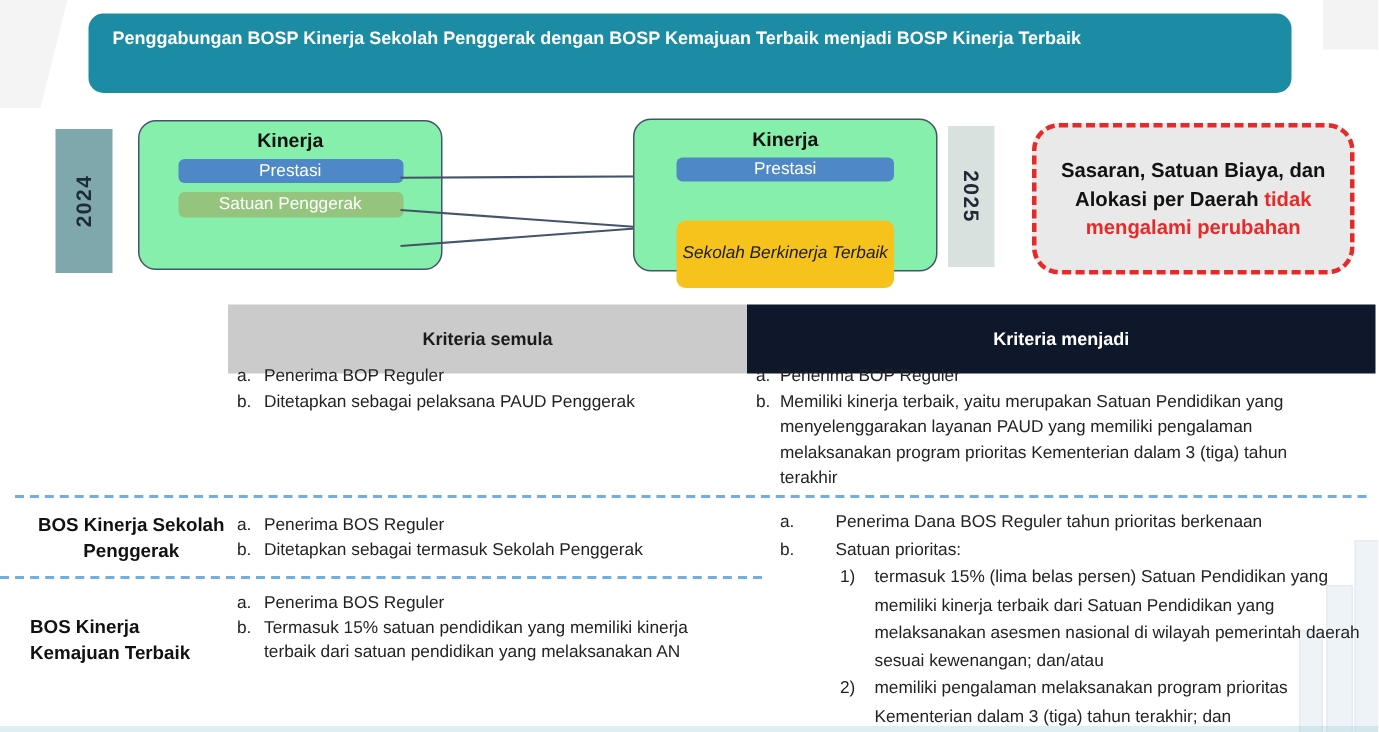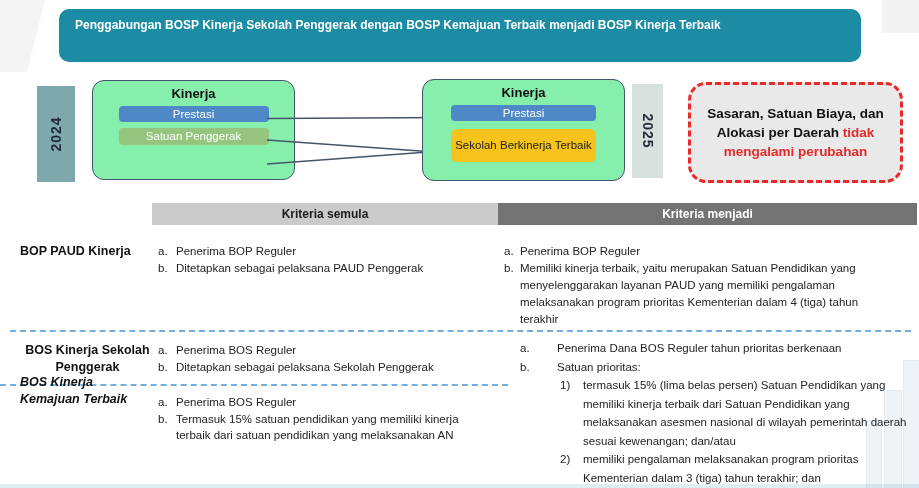--- a/index.html
+++ b/index.html
@@ -39,42 +39,42 @@
   .kbox-left{left:92px;top:80px;width:203px;height:100px;}
   .kbox-right{left:422px;top:79px;width:203px;height:102px;}
   .kbox-title{text-align:center;font-size:13px;font-weight:700;color:#111;margin:0 0 5px 0;}
   .pill{
     margin:0 auto;border-radius:4px;display:flex;align-items:center;justify-content:center;
     font-size:11.5px;text-align:center;line-height:13px;
   }
   .kbox-left .pill{width:150px;height:16px;margin-bottom:3px;}
   .kbox-left .pill:last-child{margin-top:6px;height:17px;}
   .kbox-right .pill-top{width:145px;height:16px;}
-  .kbox-right .pill-big{width:145px;height:33px;border-radius:6px;margin-top:8px;}
+  .kbox-right .pill-big{width:145px;height:45px;border-radius:6px;margin-top:26px;font-style:italic;}
   .arrows{position:absolute;z-index:1;left:262px;top:80px;}
   .arrows line{stroke:#44546a;stroke-width:1.4;}
   .note{
     position:absolute;z-index:1;left:688px;top:82px;width:215px;height:101px;
     background:#e9e9e9;border:3px dashed #e62a2a;border-radius:18px;box-sizing:border-box;
     display:flex;align-items:center;justify-content:center;text-align:center;padding:0 10px;
   }
   .note p{margin:0;font-size:13.5px;font-weight:700;line-height:19px;color:#121212;}
   .note .red{color:#e62a2a;}
   
   .th{
-    position:absolute;z-index:1;height:22px;display:flex;align-items:center;justify-content:center;
+    position:absolute;z-index:1;height:46px;display:flex;align-items:center;justify-content:center;
     font-size:12px;font-weight:700;
   }
   .th-semula{left:152px;top:203px;width:346px;color:#1b1b1b;}
   .th-menjadi{left:498px;top:203px;width:419px;color:#ffffff;}
   .row-label{
     position:absolute;z-index:1;left:20px;width:135px;
     font-size:12.5px;font-weight:700;line-height:17px;color:#111;
   }
-  .lbl-1{top:243px;} .lbl-2{top:342px;text-align:center;} .lbl-3{top:374px;font-style:italic;}
+  .lbl-1{top:243px;} .lbl-2{top:342px;text-align:center;} .lbl-3{top:410px;}
   .crit{position:absolute;z-index:1;font-size:11.5px;line-height:16.5px;color:#232323;}
   .crit .item{display:flex;}
   .crit .m{flex:0 0 18px;}
   .crit .t{flex:1;}
   .sem-1{left:158px;top:243px;width:337px;}
   .sem-2{left:158px;top:342px;width:337px;}
   .sem-3{left:158px;top:394px;width:337px;}
   .men-1{left:504px;top:243px;width:392px;line-height:17px;}
   .men-1 .m{flex:0 0 16px;}
   .men-23{left:520px;top:339px;width:388px;line-height:18.5px;}
@@ -141,57 +141,56 @@
     <span class="year-text">2025</span>
   </div>
 
   <div class="note" style="border-color: rgb(230, 42, 42);">
     <p><span>Sasaran, Satuan Biaya, dan Alokasi per Daerah </span><span class="red" style="color: rgb(230, 42, 42);">tidak mengalami perubahan</span></p>
   </div>
 
   <div class="th th-semula" style="background-color: rgb(203, 203, 203);">
     <span>Kriteria semula</span>
   </div>
-  <div class="th th-menjadi" style="background-color: #737373;">
+  <div class="th th-menjadi" style="background-color: #0f172a;">
     <span>Kriteria menjadi</span>
   </div>
 
-  <div class="row-label lbl-1">BOP PAUD Kinerja</div>
   <div class="crit sem-1">
     <div class="item">
       <span class="m">a.</span>
       <span class="t">Penerima BOP Reguler</span>
     </div>
     <div class="item">
       <span class="m">b.</span>
       <span class="t">Ditetapkan sebagai pelaksana PAUD Penggerak</span>
     </div>
   </div>
   <div class="crit men-1">
     <div class="item">
       <span class="m">a.</span>
       <span class="t">Penerima BOP Reguler</span>
     </div>
     <div class="item">
       <span class="m">b.</span>
-      <span class="t">Memiliki kinerja terbaik, yaitu merupakan Satuan Pendidikan yang menyelenggarakan layanan PAUD yang memiliki pengalaman melaksanakan program prioritas Kementerian dalam 4 (tiga) tahun terakhir</span>
+      <span class="t">Memiliki kinerja terbaik, yaitu merupakan Satuan Pendidikan yang menyelenggarakan layanan PAUD yang memiliki pengalaman melaksanakan program prioritas Kementerian dalam 3 (tiga) tahun terakhir</span>
     </div>
   </div>
 
   <div class="divider div-full" style="border-top-color: rgb(116, 174, 222);"></div>
 
   <div class="row-label lbl-2">BOS Kinerja Sekolah Penggerak</div>
   <div class="crit sem-2">
     <div class="item">
       <span class="m">a.</span>
       <span class="t">Penerima BOS Reguler</span>
     </div>
     <div class="item">
       <span class="m">b.</span>
-      <span class="t">Ditetapkan sebagai pelaksana Sekolah Penggerak</span>
+      <span class="t">Ditetapkan sebagai termasuk Sekolah Penggerak</span>
     </div>
   </div>
 
   <div class="divider div-half" style="border-top-color: rgb(116, 174, 222);"></div>
 
   <div class="row-label lbl-3">BOS Kinerja Kemajuan Terbaik</div>
   <div class="crit sem-3">
     <div class="item">
       <span class="m">a.</span>
       <span class="t">Penerima BOS Reguler</span>

